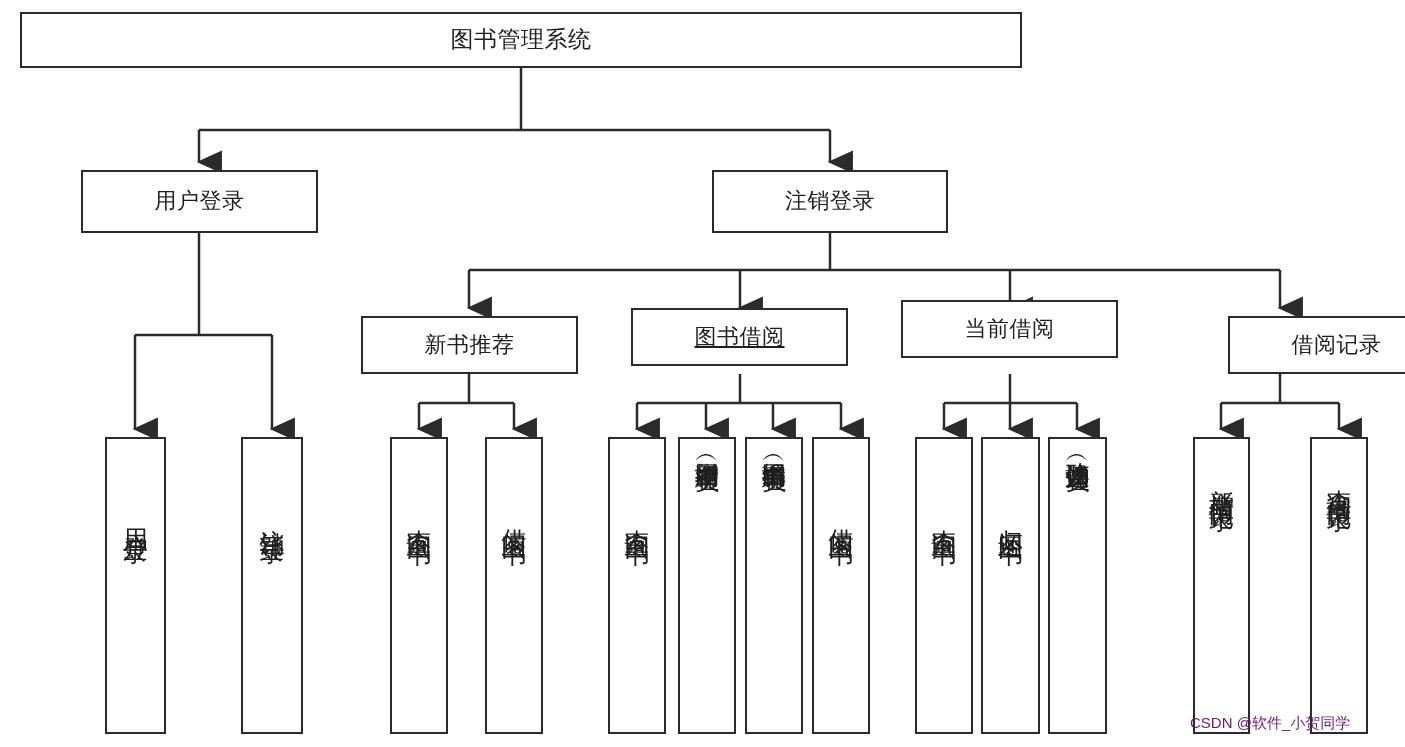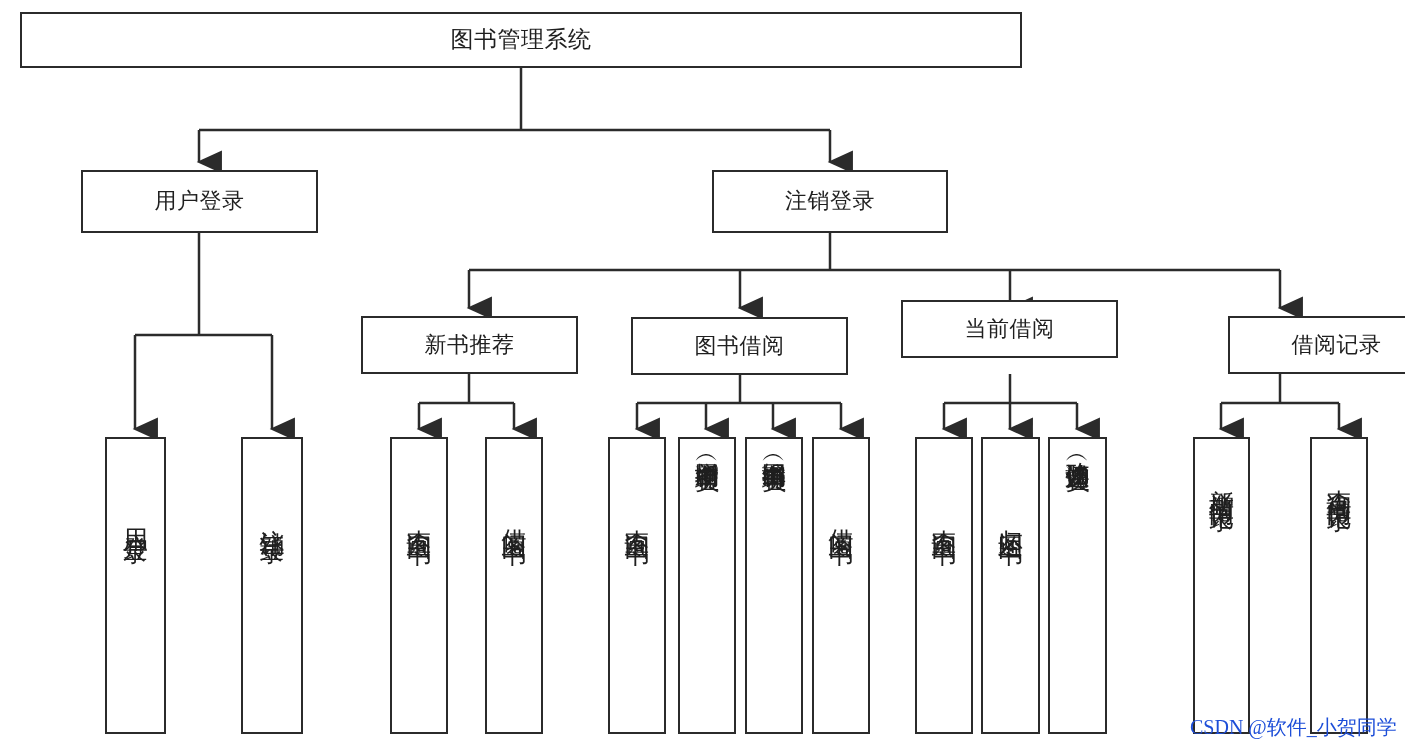--- a/index.html
+++ b/index.html
@@ -65,25 +65,24 @@
     margin: 0 auto;
   }
   .node.vert.tight .node-label {
     letter-spacing: 1px;
     font-size: 24px;
   }
   .watermark {
     position: absolute;
     left: 1190px;
     top: 714px;
-    font-size: 20px;
-    color: #1d4ed8;
+    font-size: 15px;
+    color: #701a75;
     white-space: nowrap;
     user-select: none;
-    font-family: Liberation Serif, serif;
   }
 </style>
 </head>
 <body>
 
 <div id="canvas">
 
   <svg class="wires" viewBox="0 0 1405 747">
     <defs>
       <marker id="arrow" viewBox="0 0 12 12" refX="6" refY="10" markerWidth="11" markerHeight="11" orient="auto-start-reverse">
@@ -145,21 +144,21 @@
   </div>
 
   <div class="node horiz" style="left:712px; top:170px; width:236px; height:63px;">
     <span class="node-label">注销登录</span>
   </div>
 
   <div class="node horiz" style="left:361px; top:316px; width:217px; height:58px;">
     <span class="node-label">新书推荐</span>
   </div>
 
-  <div class="node horiz" style="left:631px; top:317px; width:217px; height:58px;">
+  <div class="node horiz" style="left:631px; top:308px; width:217px; height:58px;text-decoration:underline;">
     <span class="node-label">图书借阅</span>
   </div>
 
   <div class="node horiz" style="left:901px; top:300px; width:217px; height:58px;">
     <span class="node-label">当前借阅</span>
   </div>
 
   <div class="node horiz" style="left:1228px; top:316px; width:217px; height:58px;">
     <span class="node-label">借阅记录</span>
   </div>

